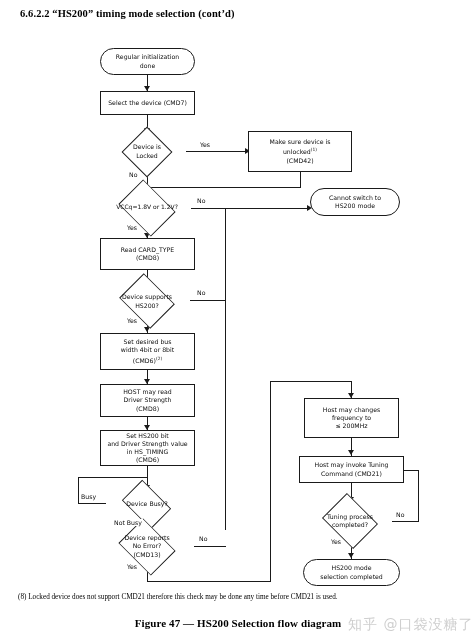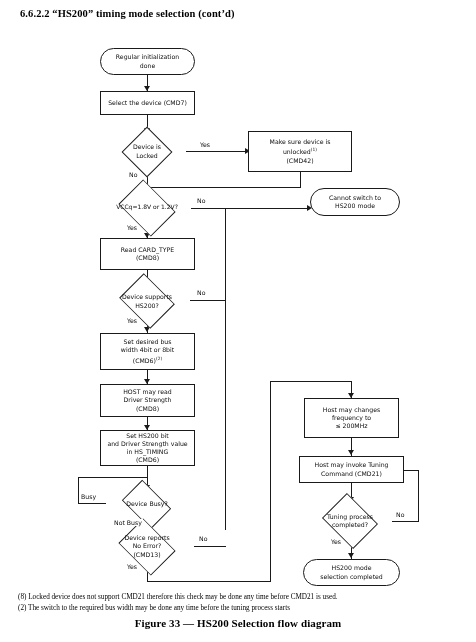--- a/index.html
+++ b/index.html
@@ -328,18 +328,18 @@
     <div class="elbl" style="left:113px; top:519px;">Not Busy</div>
     <div class="elbl" style="left:198px; top:535px;">No</div>
     <div class="elbl" style="left:126px; top:563px;">Yes</div>
     <div class="elbl" style="left:395px; top:511px;">No</div>
     <div class="elbl" style="left:330px; top:538px;">Yes</div>
 
   </div>
 
   <div class="footnotes">
     <div>(8) Locked device does not support CMD21 therefore this check may be done any time before CMD21 is used.</div>
-    <div>(2) The switch to the required bus width may be done any time before the tuning process starts</div>
   </div>
 
-  <div class="caption">Figure 33 — HS200 Selection flow diagram</div>
+  <div class="caption">Figure 47 — HS200 Selection flow diagram</div>
+  <div class="watermark">知乎 @口袋没糖了</div>
 
 </div>
 
 </body></html>

